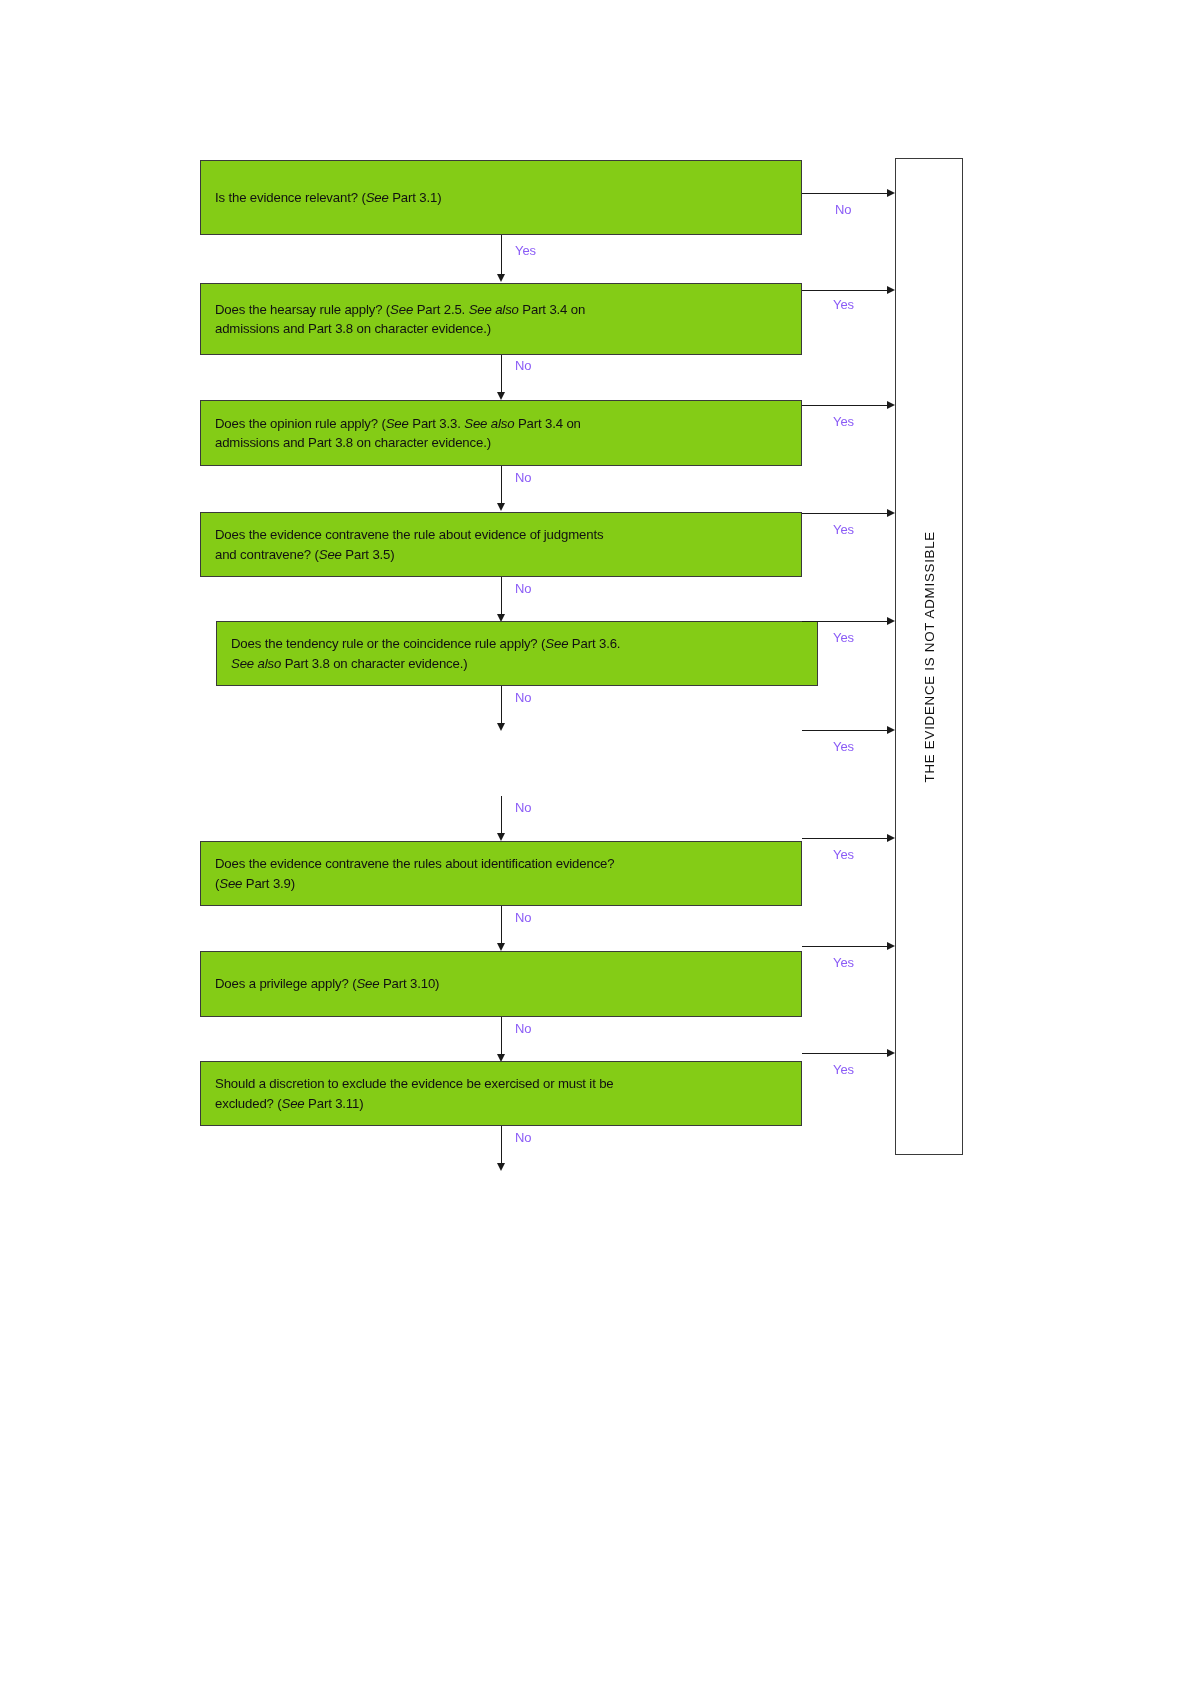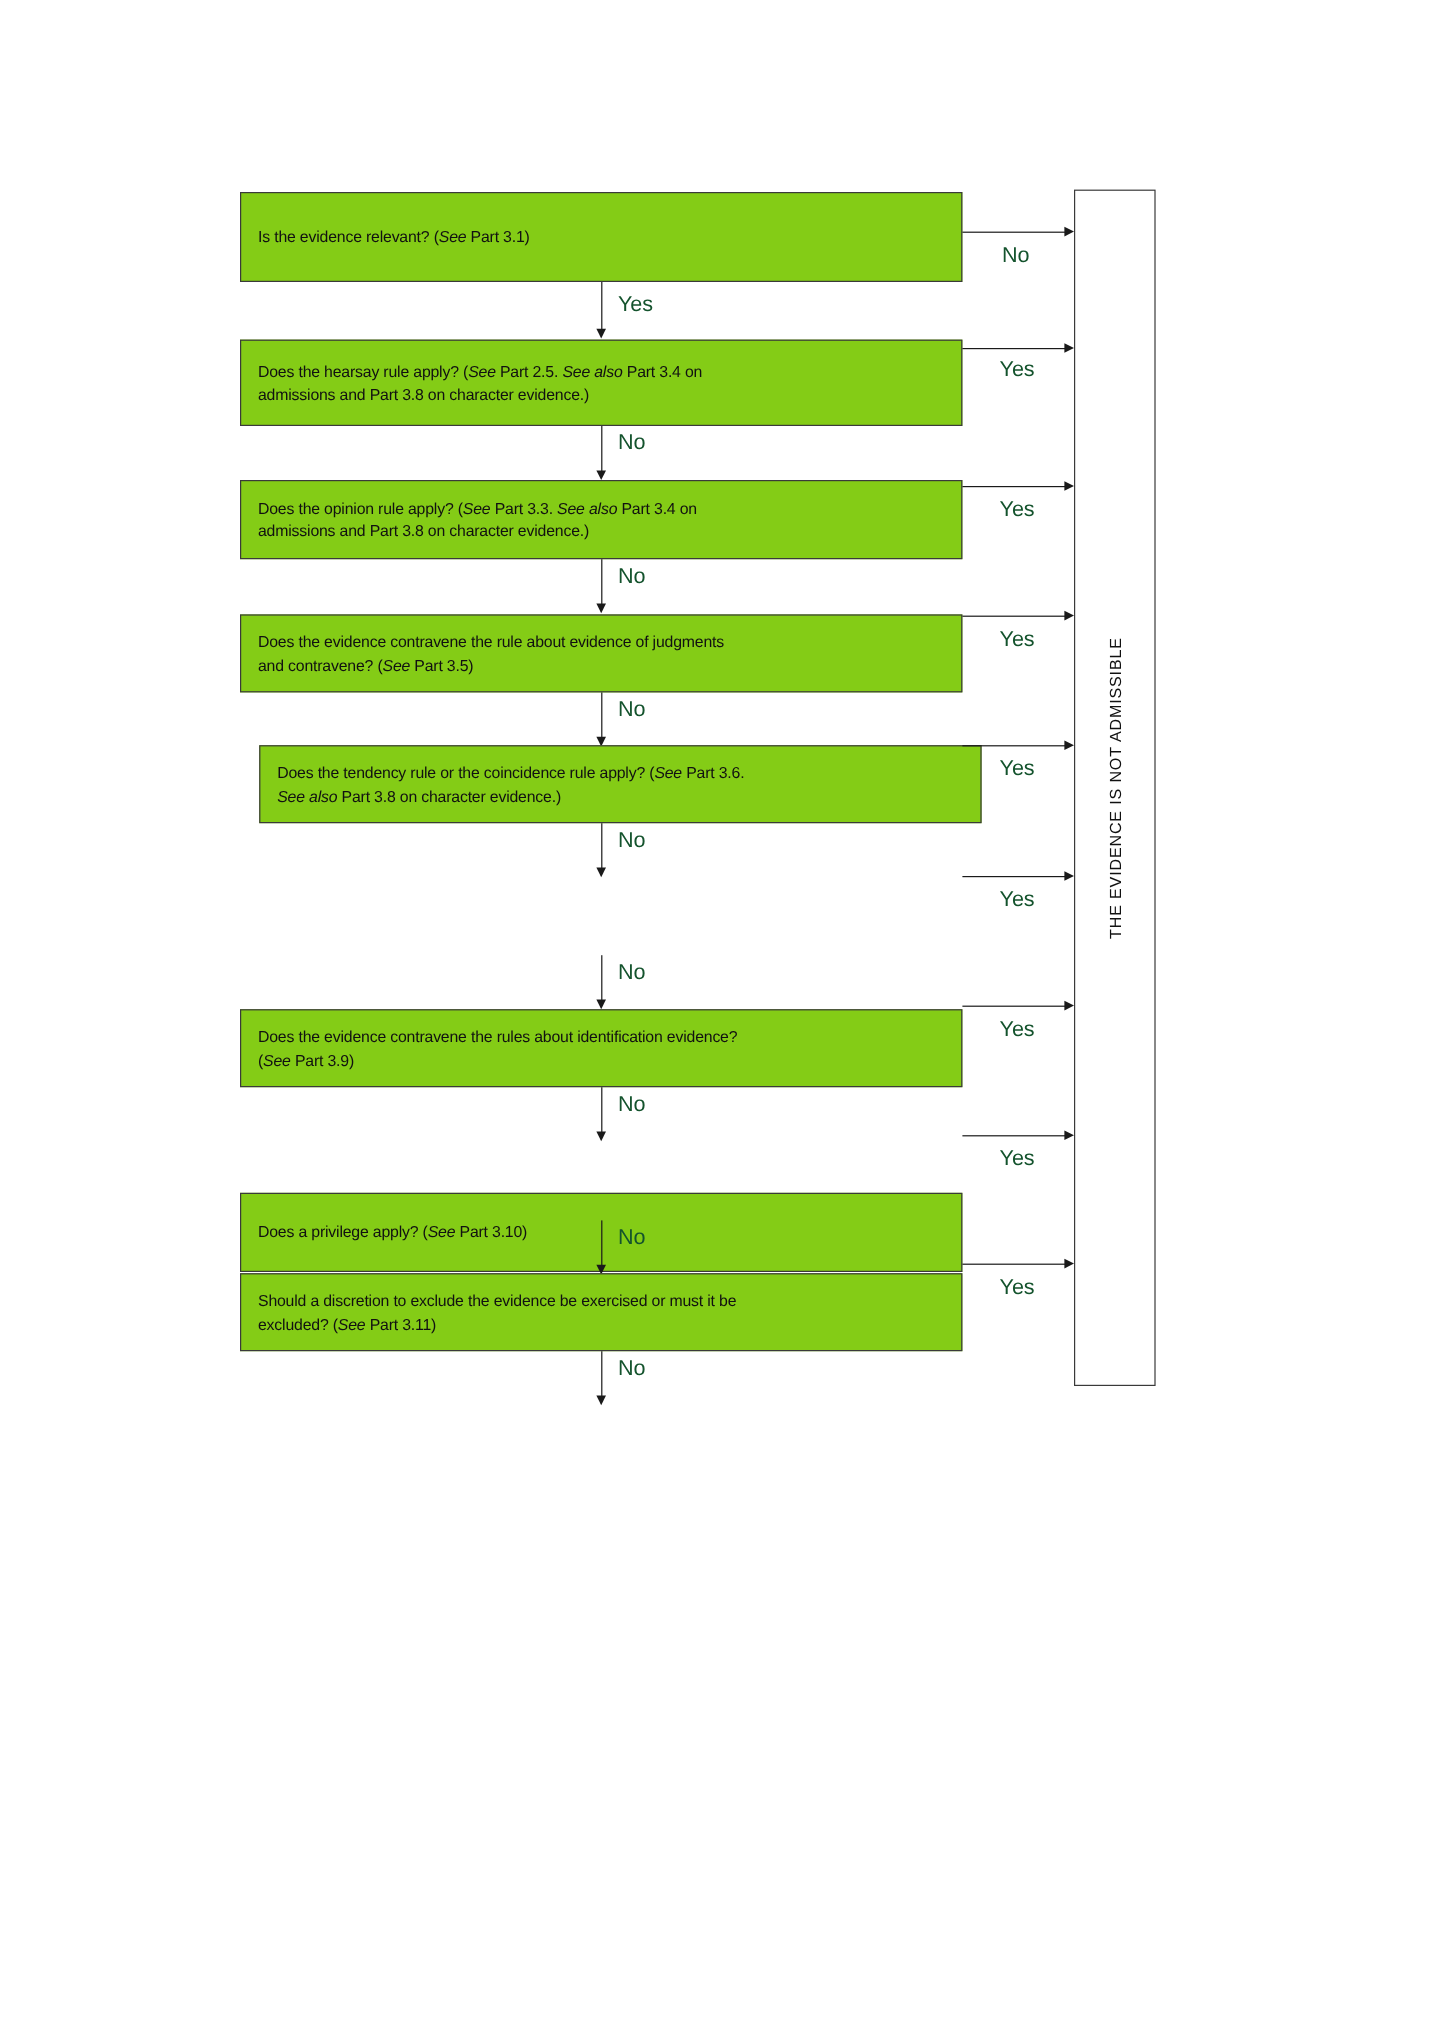--- a/index.html
+++ b/index.html
@@ -91,22 +91,22 @@
   .arrow-right {
     position: absolute;
     width: 0; height: 0;
     border-top: 4.5px solid transparent;
     border-bottom: 4.5px solid transparent;
     border-left: 8px solid #1a1a1a;
   }
 
   .edge-label {
     position: absolute;
-    font-size: 18px;
-    color: #14532d;
+    font-size: 13px;
+    color: #8b5cf6;
     letter-spacing: -0.1px;
     white-space: nowrap;
   }
 
   i, .ital { font-style: italic; }
 </style>
 </head>
 <body>
 
 <div id="flow-root">
@@ -206,21 +206,21 @@
   </div>
 
   <div class="vline" style="left:501px; top:906px; height:40px;"></div>
   <div class="arrow-down" style="left:496.5px; top:943px;"></div>
   <div class="edge-label" style="left:515px; top:910px;">No</div>
 
   <div class="hline" style="left:802px; top:838px; width:88px;"></div>
   <div class="arrow-right" style="left:887px; top:833.5px;"></div>
   <div class="edge-label" style="left:833px; top:847px;">Yes</div>
 
-  <div class="node" style="left:200px; top:951px; width:602px; height:66px;margin-top:43px;">
+  <div class="node" style="left:200px; top:951px; width:602px; height:66px;">
     <span class="txt">
       <span>Does a privilege apply? (</span><i>See</i><span> Part 3.10)</span>
     </span>
   </div>
 
   <div class="vline" style="left:501px; top:1017px; height:40px;"></div>
   <div class="arrow-down" style="left:496.5px; top:1054px;"></div>
   <div class="edge-label" style="left:515px; top:1021px;">No</div>
 
   <div class="hline" style="left:802px; top:946px; width:88px;"></div>

